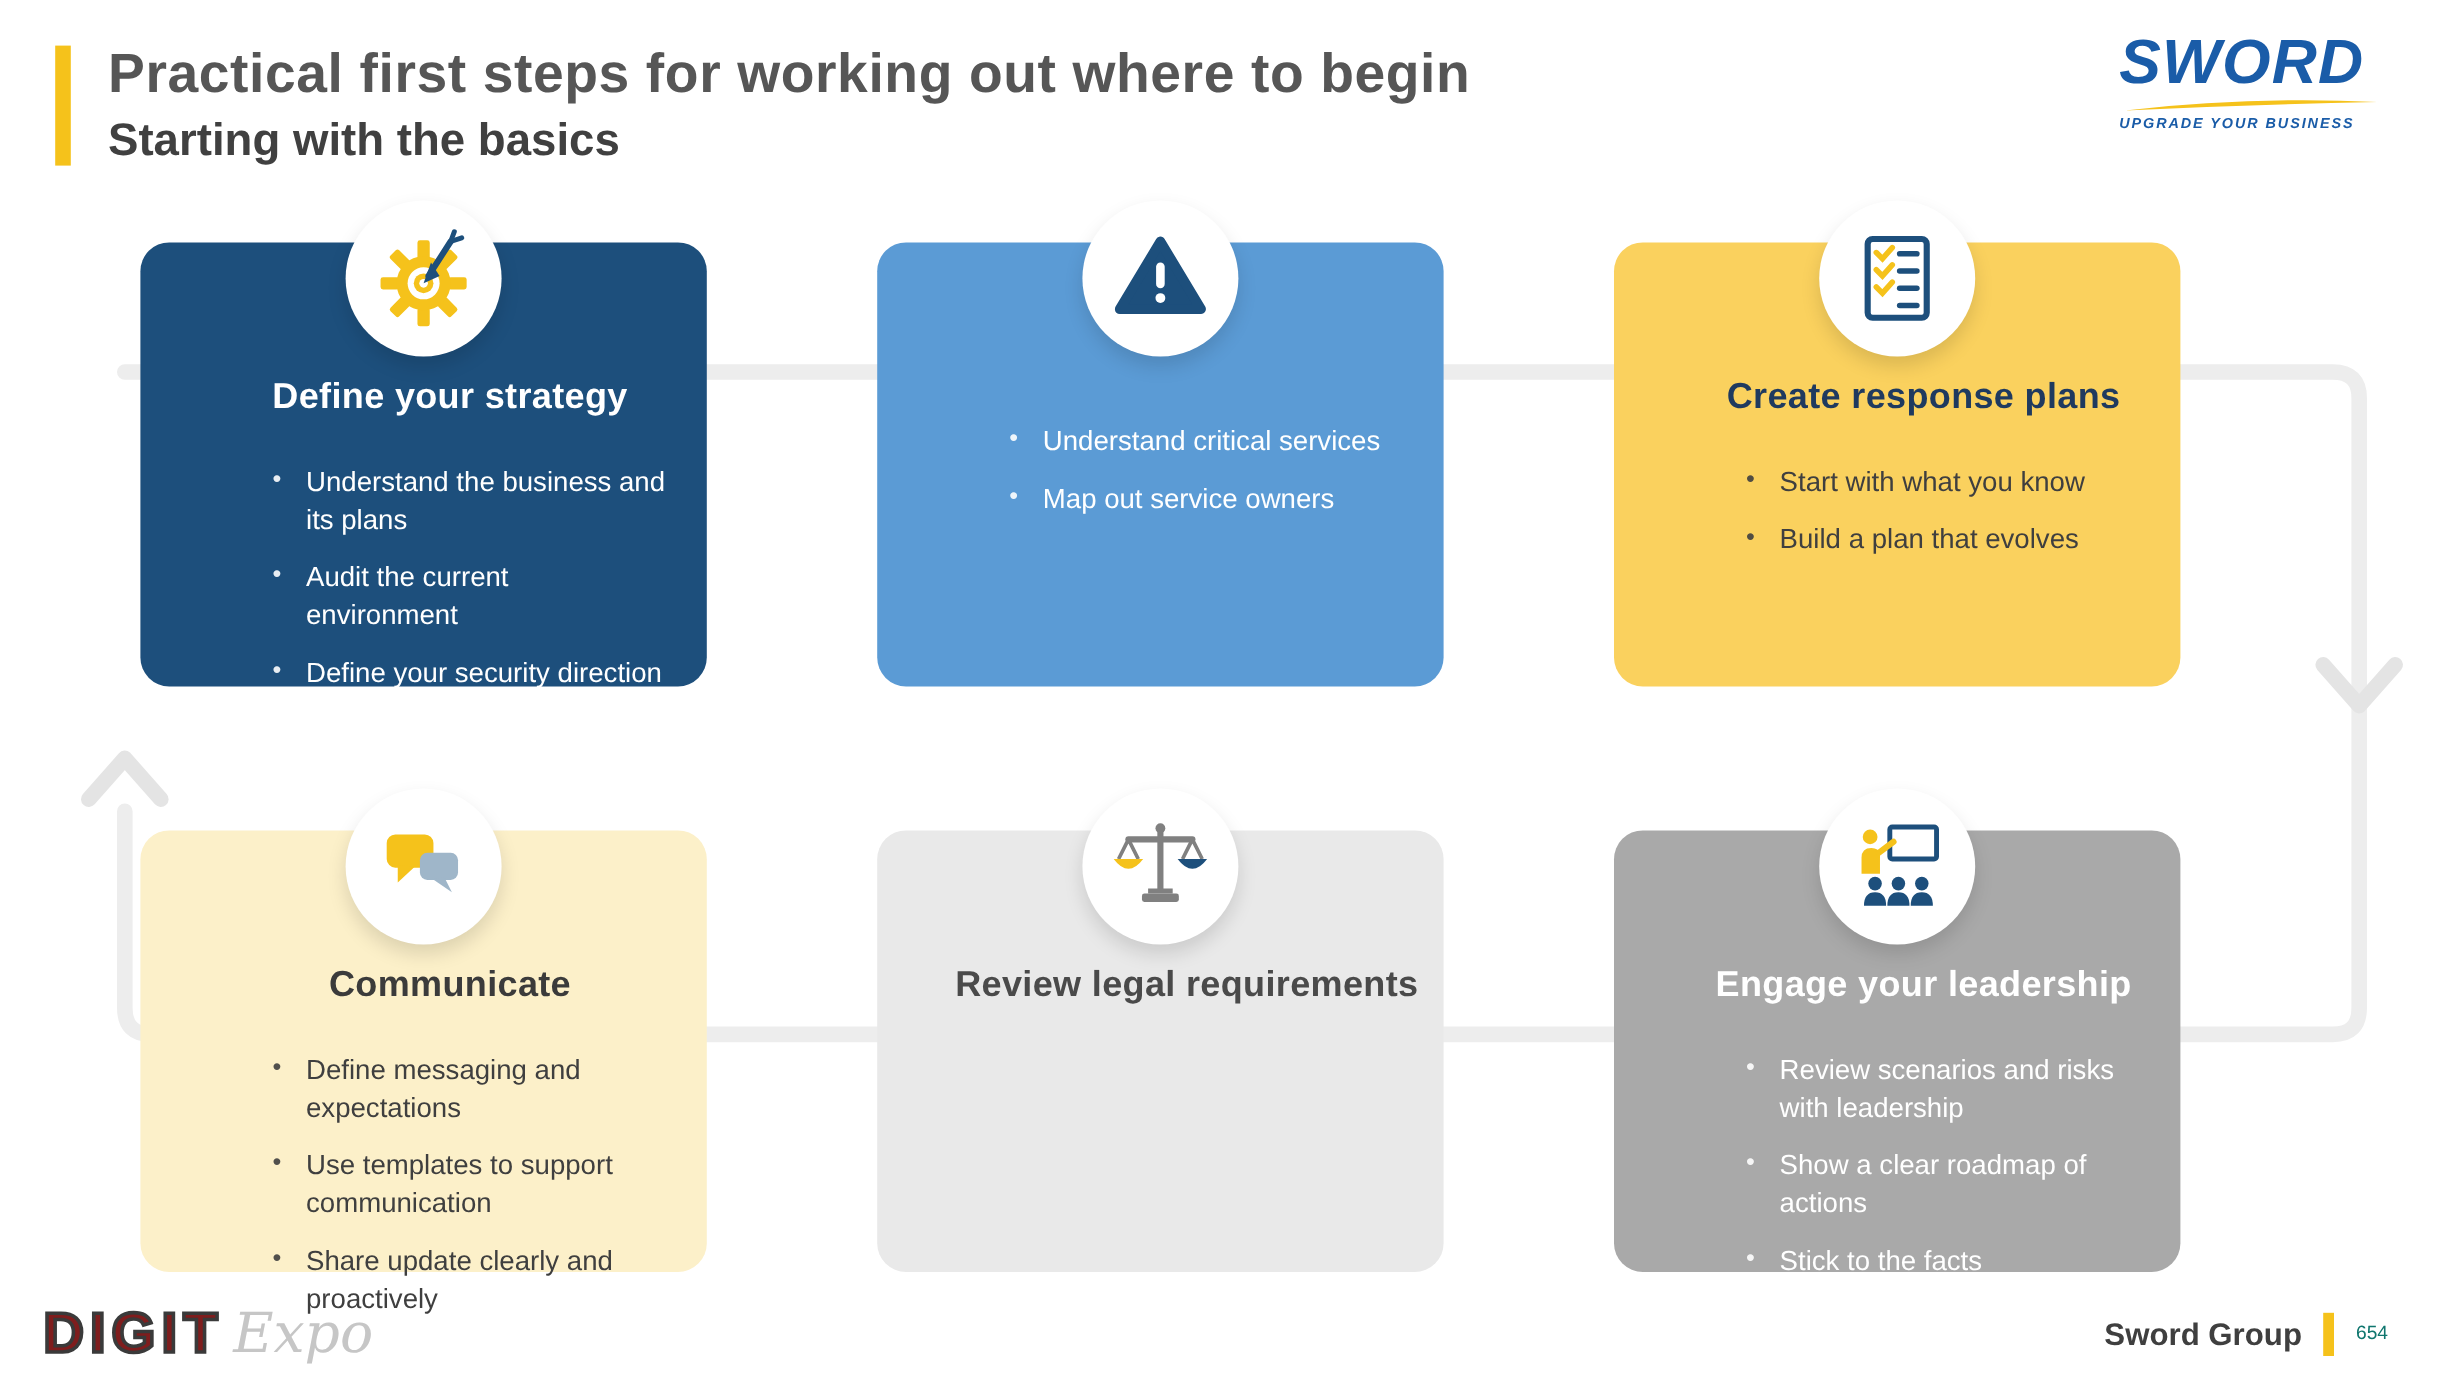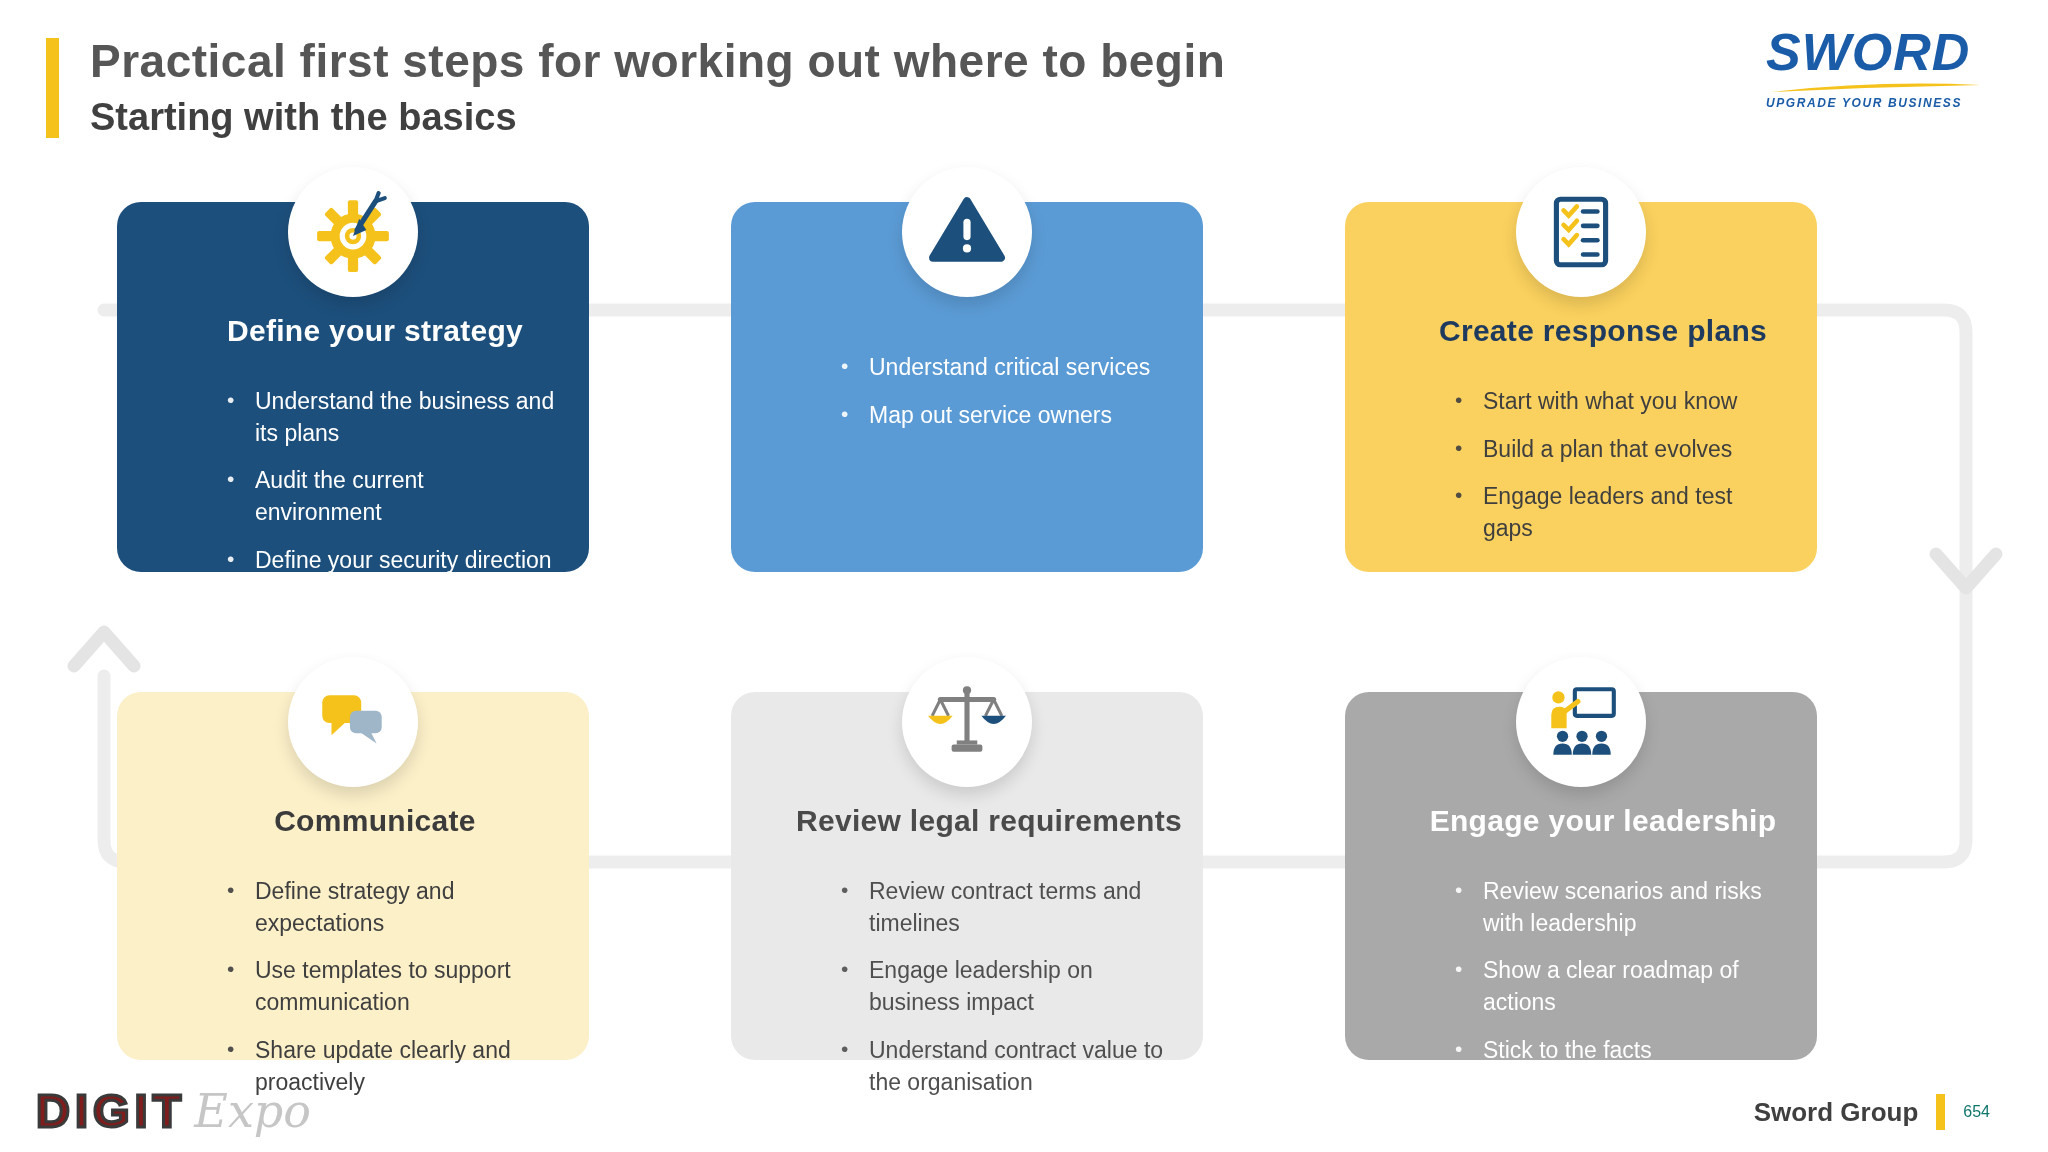--- a/index.html
+++ b/index.html
@@ -144,61 +144,55 @@
           <path d="M23 47 l5 5 l8 -9" stroke="#F5C21B" stroke-width="4.5"></path>
           <line x1="42" y1="48" x2="56" y2="48" stroke="#1D4F7C" stroke-width="4.5"></line>
           <line x1="42" y1="62" x2="56" y2="62" stroke="#1D4F7C" stroke-width="4.5"></line>
         </g>
       </svg>
     </div>
     <h2 class="card-title">Create response plans</h2>
     <ul class="bullets">
       <li>Start with what you know</li>
       <li>Build a plan that evolves</li>
-      <li>Engage leaders and test gaps</li>
     </ul>
   </div>
 
   <div class="card card-4 row2 col1">
     <div class="icon-circle">
       <svg width="82" height="82" viewBox="0 0 80 80" aria-hidden="true">
         <rect x="10" y="14" width="38" height="27" rx="7" fill="#F5C21B"></rect>
         <path d="M19 39 L19 53 L33 40 Z" fill="#F5C21B"></path>
         <rect x="37" y="29" width="31" height="22" rx="6" fill="#9FB6C9"></rect>
         <path d="M57 49 L63 61 L47 50 Z" fill="#9FB6C9"></path>
       </svg>
     </div>
     <h2 class="card-title">Communicate</h2>
     <ul class="bullets">
-      <li>Define strategy and expectations</li>
+      <li>Define messaging and expectations</li>
       <li>Use templates to support communication</li>
       <li>Share update clearly and proactively</li>
     </ul>
   </div>
 
   <div class="card card-5 row2 col2">
     <div class="icon-circle">
       <svg width="82" height="82" viewBox="0 0 80 80" aria-hidden="true">
         <circle cx="40" cy="9" r="4" fill="#808080"></circle>
         <line x1="40" y1="10" x2="40" y2="60" stroke="#808080" stroke-width="5"></line>
         <line x1="14" y1="18" x2="66" y2="18" stroke="#808080" stroke-width="5" stroke-linecap="round"></line>
         <path d="M14 18 L6 34 M14 18 L22 34" stroke="#808080" stroke-width="3" fill="none"></path>
         <path d="M2 34 Q14 50 26 34 Z" fill="#F5C21B"></path>
         <path d="M66 18 L58 34 M66 18 L74 34" stroke="#808080" stroke-width="3" fill="none"></path>
         <path d="M54 34 Q66 50 78 34 Z" fill="#1D4F7C"></path>
         <line x1="30" y1="60" x2="50" y2="60" stroke="#808080" stroke-width="4"></line>
         <rect x="25" y="62" width="30" height="7" rx="2" fill="#808080"></rect>
       </svg>
     </div>
     <h2 class="card-title">Review legal requirements</h2>
-    <ul class="bullets">
-      <li>Review contract terms and timelines</li>
-      <li>Engage leadership on business impact</li>
-      <li>Understand contract value to the organisation</li>
-    </ul>
   </div>
 
   <div class="card card-6 row2 col3">
     <div class="icon-circle">
       <svg width="82" height="82" viewBox="0 0 80 80" aria-hidden="true">
         <rect x="34" y="8" width="38" height="26" rx="2" fill="#ffffff" stroke="#1D4F7C" stroke-width="4"></rect>
         <circle cx="18" cy="16" r="6" fill="#F5C21B"></circle>
         <path d="M11 46 L11 33 Q11 25 19 25 Q25 25 26 30 L26 46 Z" fill="#F5C21B"></path>
         <line x1="25" y1="29" x2="37" y2="20" stroke="#F5C21B" stroke-width="5" stroke-linecap="round"></line>
         <g fill="#1D4F7C">

